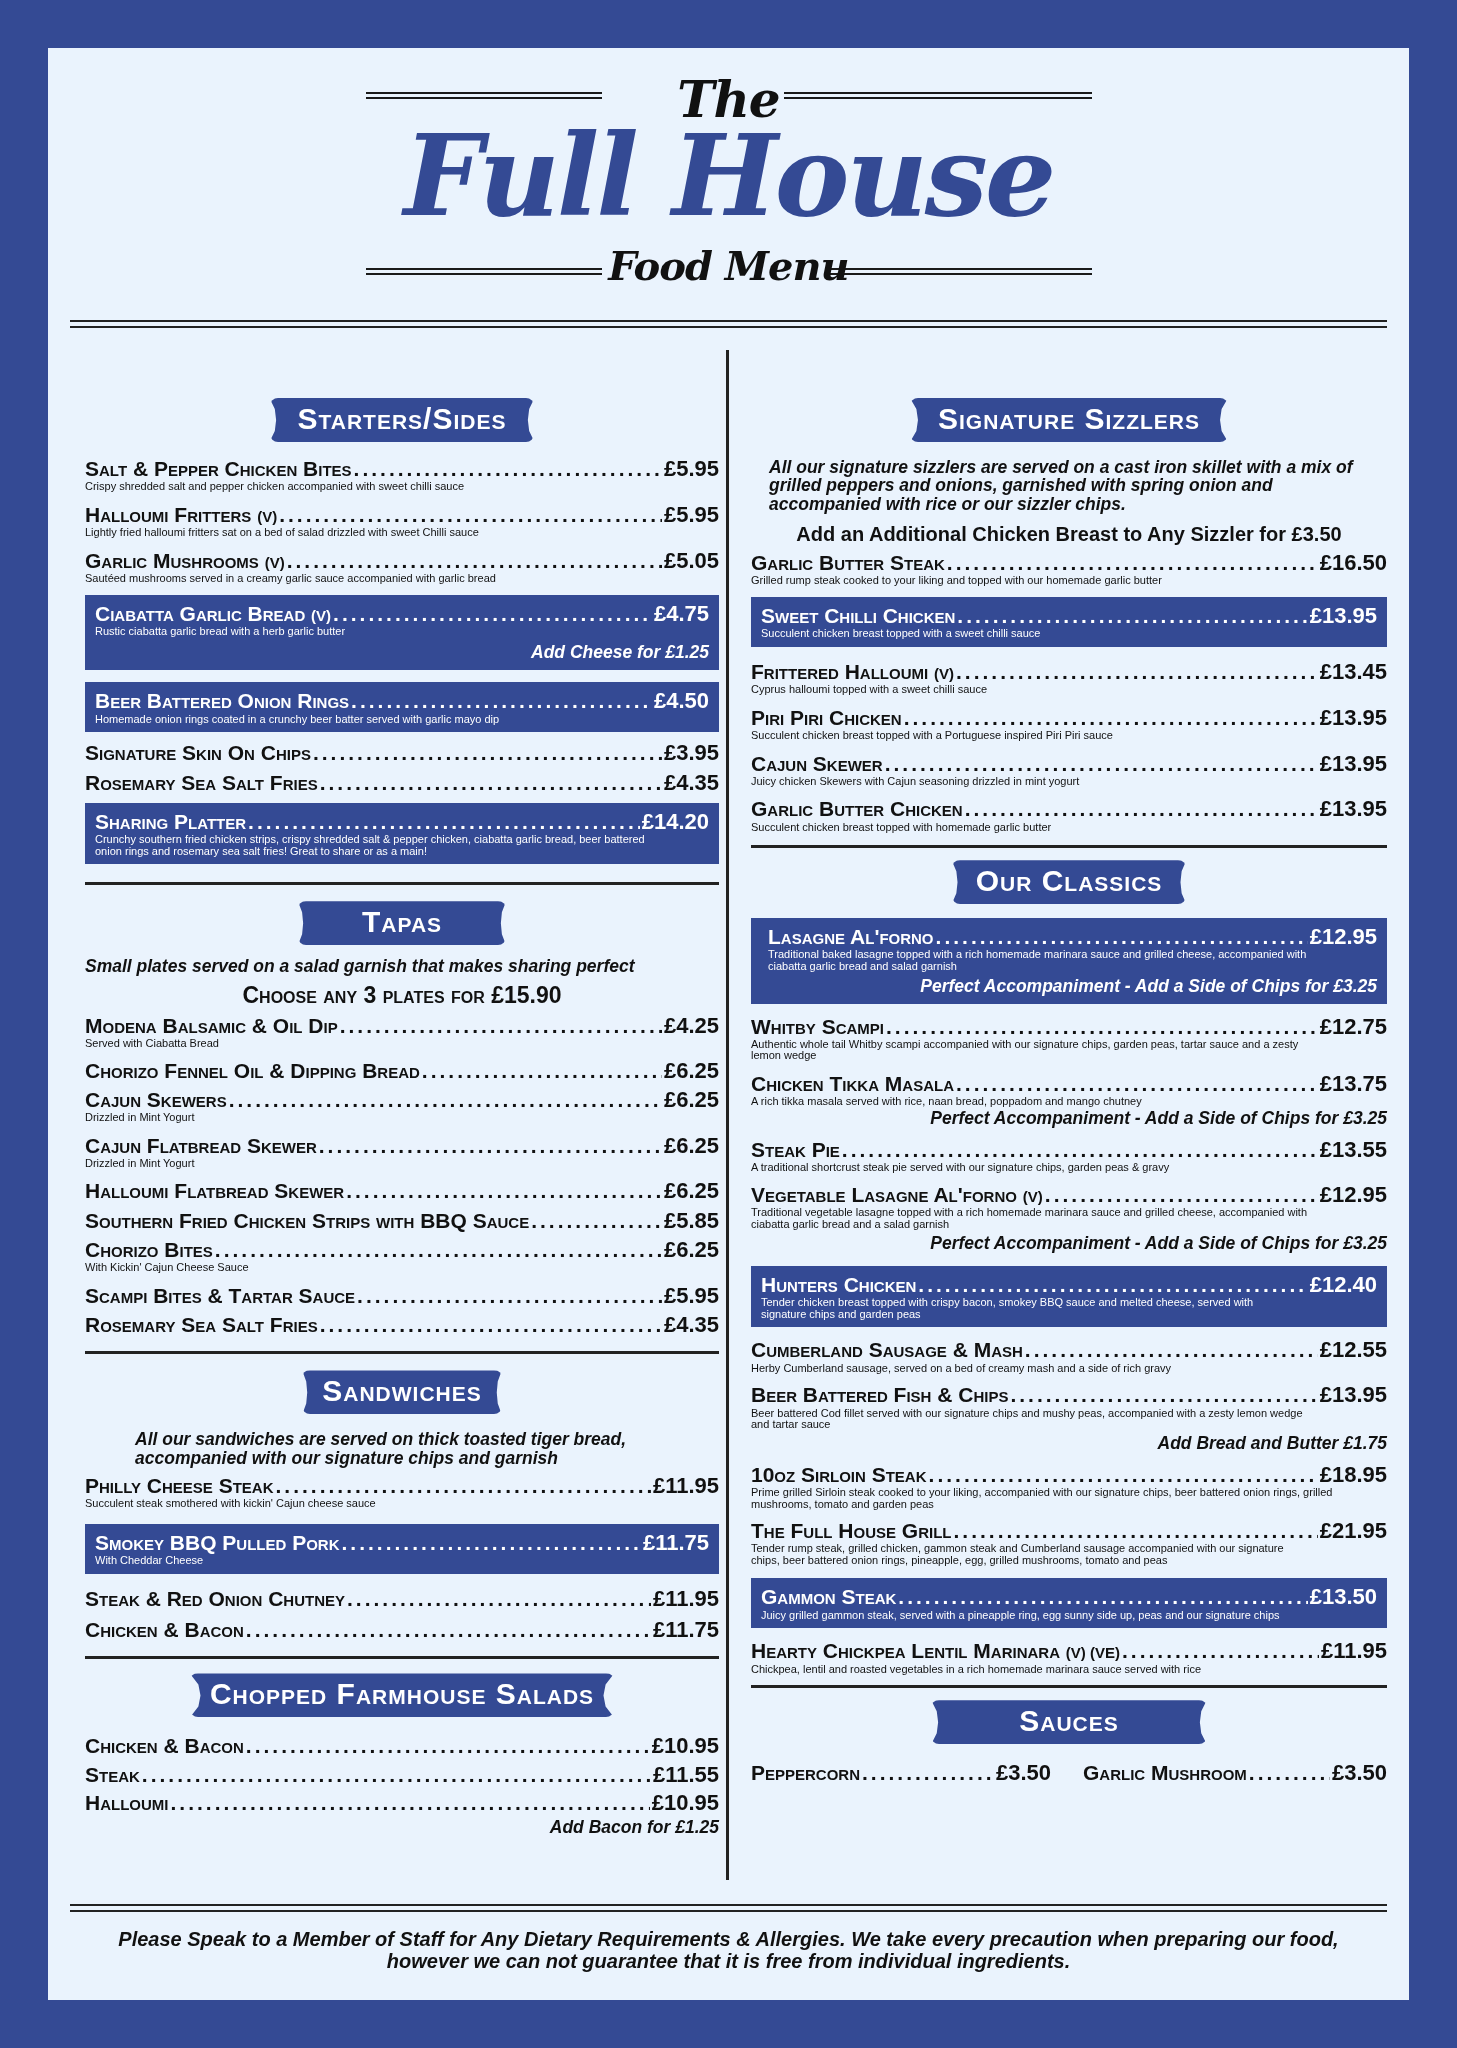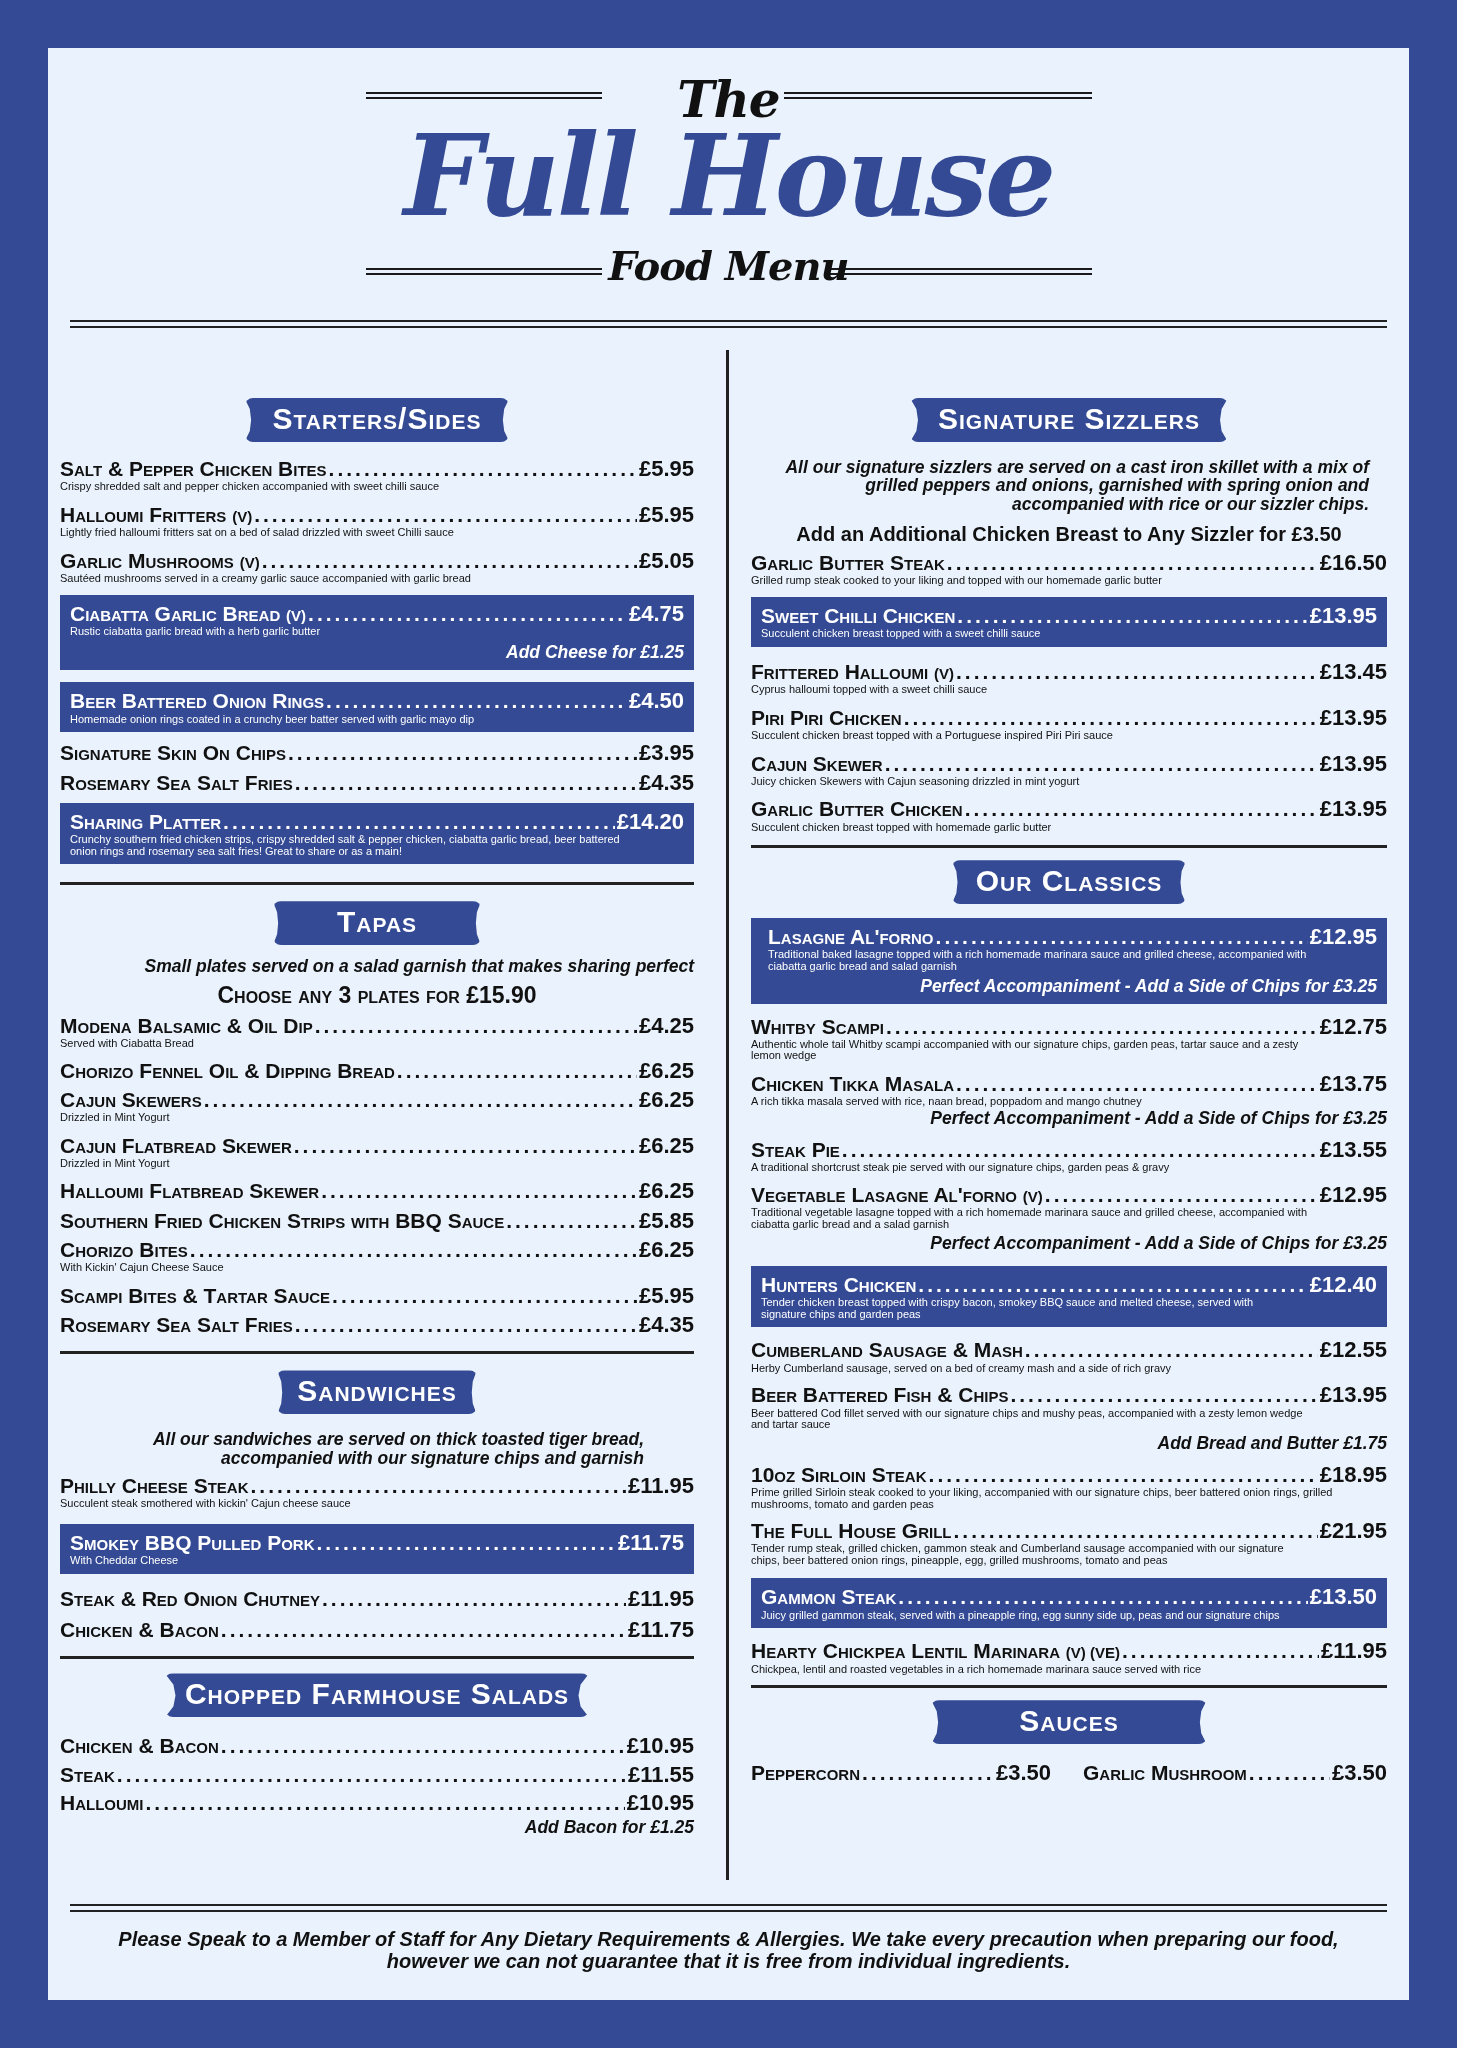--- a/index.html
+++ b/index.html
@@ -34,32 +34,32 @@
     font-family: "DejaVu Serif", serif; font-style: italic; font-weight: bold;
     font-size: 40px; color: #111; letter-spacing: -1px;
   }
   .rule-thick {
     position: absolute; left: 22px; right: 22px; height: 8px;
     border-top: 2.5px solid #222; border-bottom: 2.5px solid #222;
   }
   .col-div { position: absolute; left: 678px; top: 302px; width: 3px; height: 1530px; background: #222; }
 
   .col { position: absolute; top: 300px; }
-  .col.left { left: 12px; width: 634px; }
+  .col.left { left: 37px; width: 634px; }
   .col.right { left: 703px; width: 636px; }
 
   .badge-wrap { text-align: center; }
   .badge {
     display: inline-block; background: #344a94; color: #fff;
     font-weight: bold; font-size: 30px; letter-spacing: 1px;
     font-variant: small-caps; padding: 4px 28px 6px; border-radius: 8px;
     position: relative;
     clip-path: polygon(0 0, 100% 0, 98% 25%, 97.5% 50%, 98% 75%, 100% 100%, 0 100%, 2% 75%, 2.5% 50%, 2% 25%);
   }
-  .intro { text-align: right; font-style: italic; font-weight: bold; font-size: 17.5px; line-height: 1.05; color: #111; }
+  .intro { text-align: left; font-style: italic; font-weight: bold; font-size: 17.5px; line-height: 1.05; color: #111; }
   .note { text-align: center; font-weight: bold; font-size: 20px; }
   .note.sc { font-variant: small-caps; font-size: 23px; }
 
   .item { position: relative; }
   .row { display: flex; align-items: baseline; font-weight: bold; font-size: 21px; font-variant: small-caps; line-height: 1.15; white-space: nowrap; }
   .row .nm { flex: 0 0 auto; }
   .row .v { font-size: 15px; font-variant: small-caps; }
   .row .dots { flex: 1 1 auto; overflow: hidden; margin: 0 2px; letter-spacing: 3px; font-weight: bold; }
   .row .dots::before { content: "........................................................................................................................................"; }
   .row .pr { flex: 0 0 auto; font-variant: normal; font-size: 22px; }

